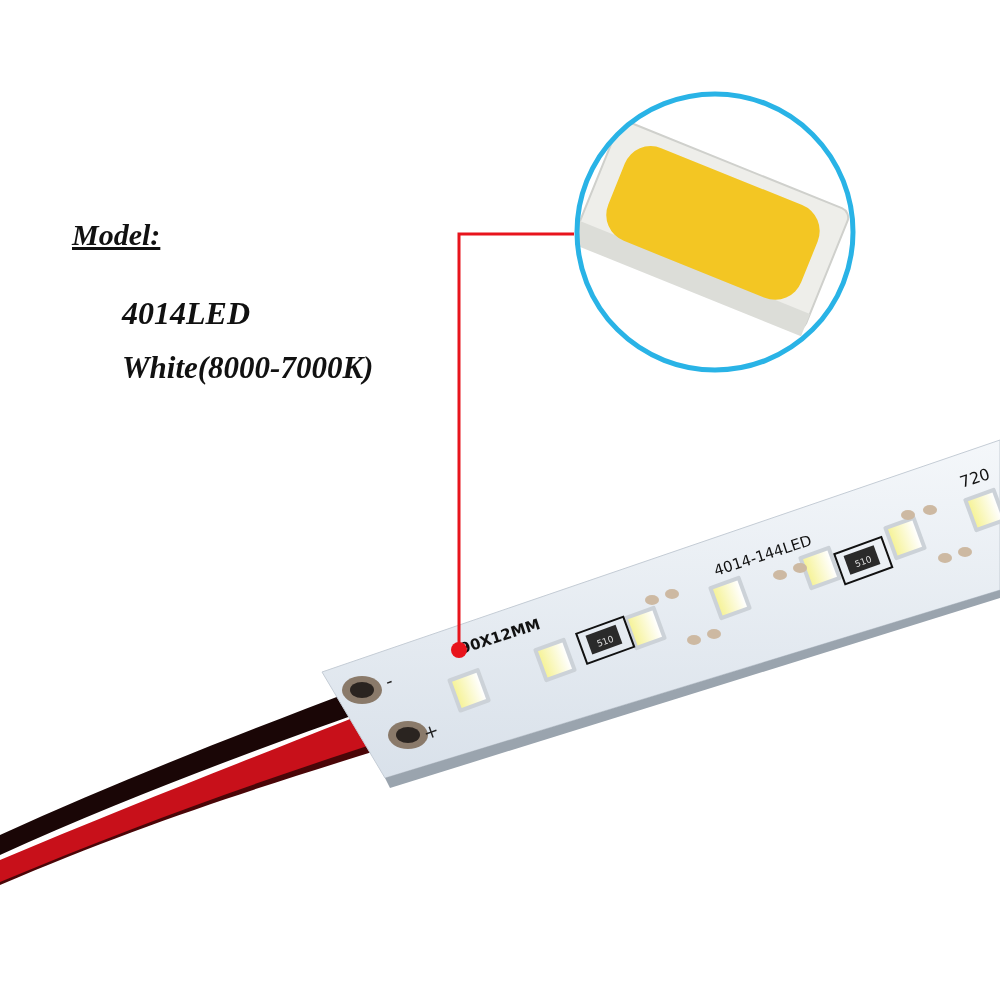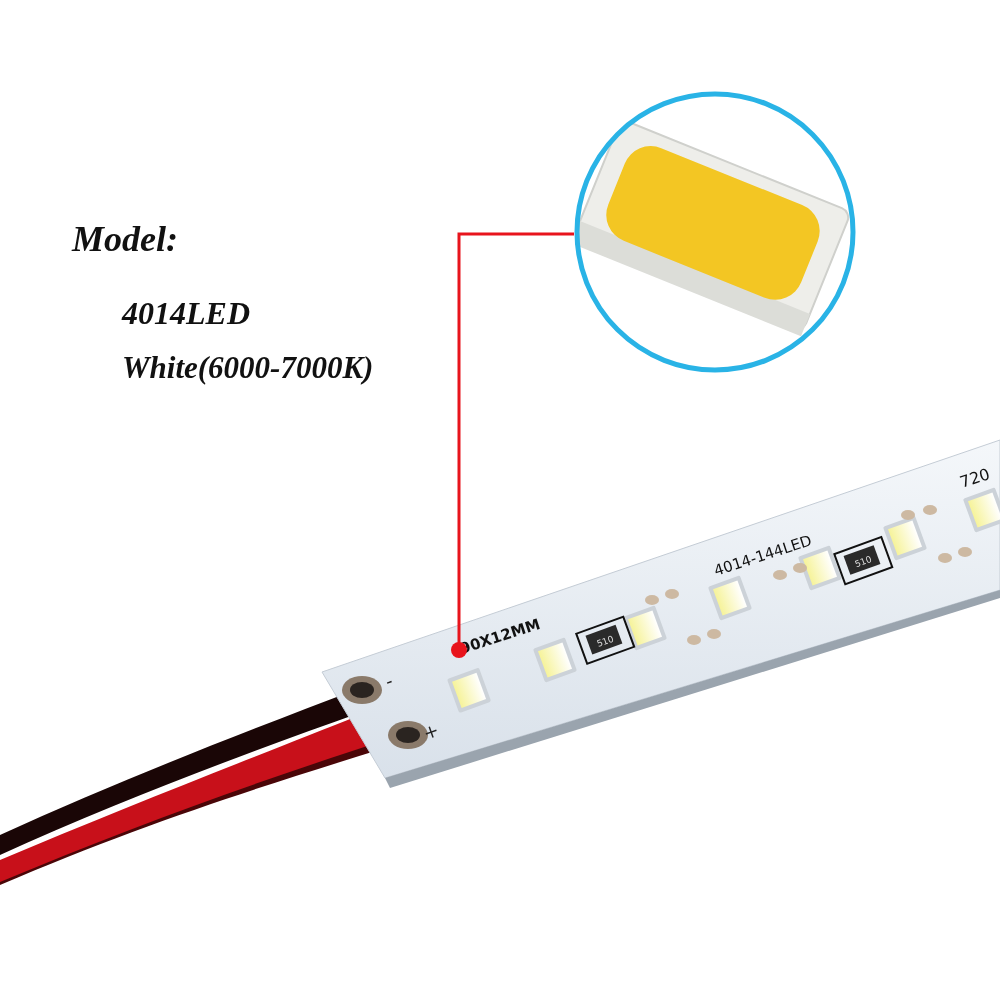--- a/index.html
+++ b/index.html
@@ -1,28 +1,28 @@
 <!DOCTYPE html>
 <html><head>
 <meta charset="utf-8">
 <style>
   html, body { margin:0; padding:0; background:#ffffff; }
   body { width:1000px; height:1000px; position:relative; overflow:hidden; font-family:"DejaVu Serif", serif; }
   .label { position:absolute; font-family:"Liberation Serif","DejaVu Serif",serif; font-style:italic; font-weight:bold; color:#111; }
-  #model-title { left:72px; top:218px; font-size:36px; }
+  #model-title { left:72px; top:218px; font-size:30px;text-decoration:underline; }
   #model-name { left:122px; top:295px; font-size:32px; }
   #model-color { left:122px; top:350px; font-size:31px; }
   svg { position:absolute; left:0; top:0; }
 </style>
 </head>
 <body>
 
 <div class="label" id="model-title">Model:</div>
 <div class="label" id="model-name">4014LED</div>
-<div class="label" id="model-color">White(6000-7000K)</div>
+<div class="label" id="model-color">White(8000-7000K)</div>
 
 <svg width="1000" height="1000" viewBox="0 0 1000 1000">
   <defs>
     <linearGradient id="pcbGrad" x1="0" y1="0" x2="0" y2="1">
       <stop offset="0" stop-color="#f4f7fa"></stop>
       <stop offset="1" stop-color="#d9e1ea"></stop>
     </linearGradient>
     <linearGradient id="ledGrad" x1="0" y1="0" x2="1" y2="0">
       <stop offset="0" stop-color="#f6f39a"></stop>
       <stop offset="1" stop-color="#ffffff"></stop>

